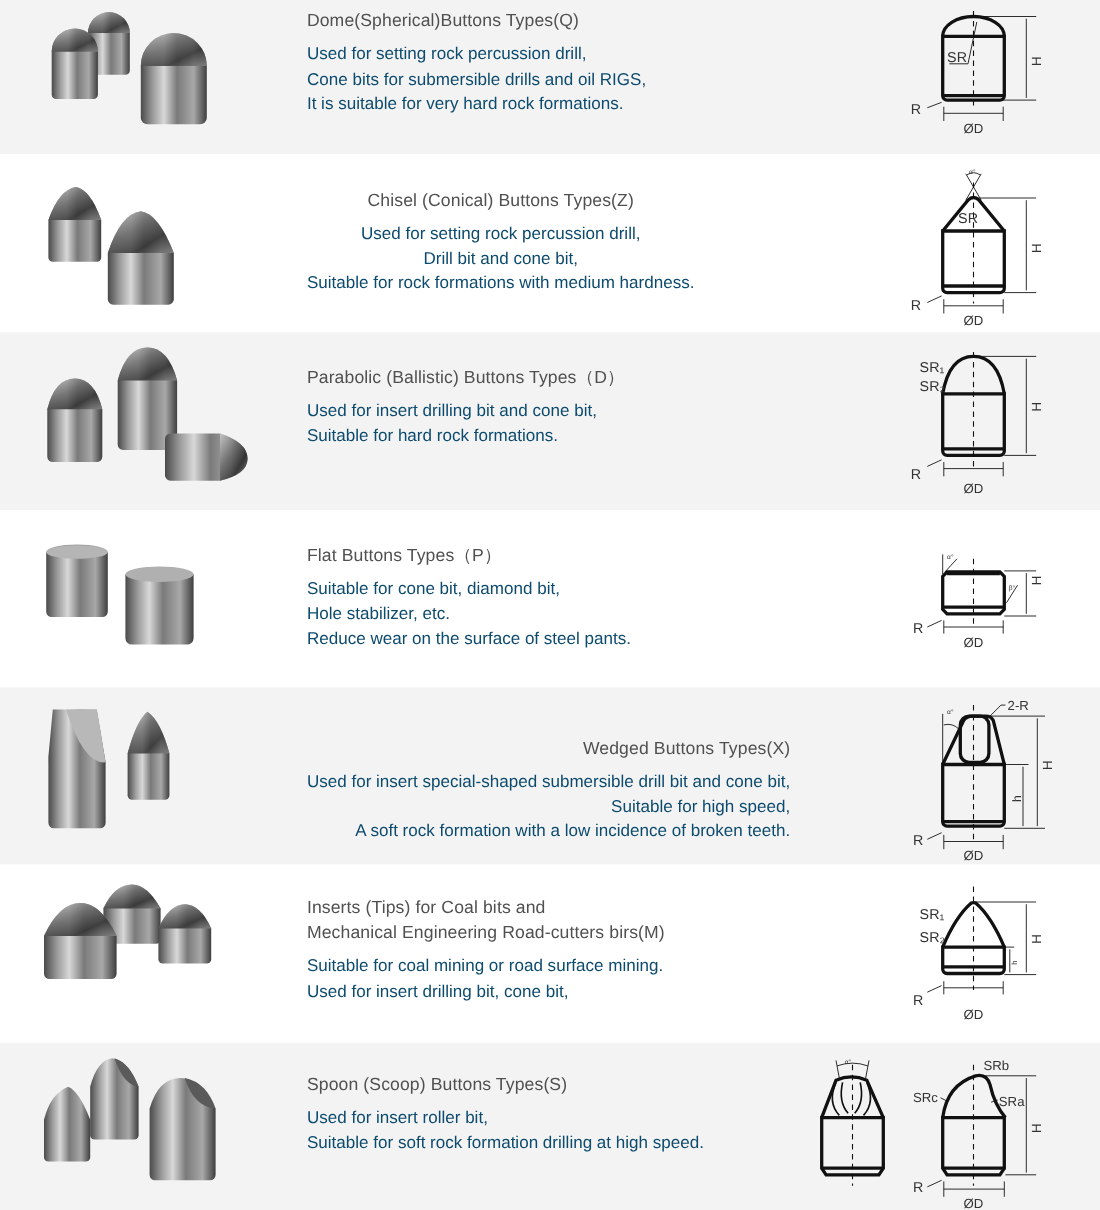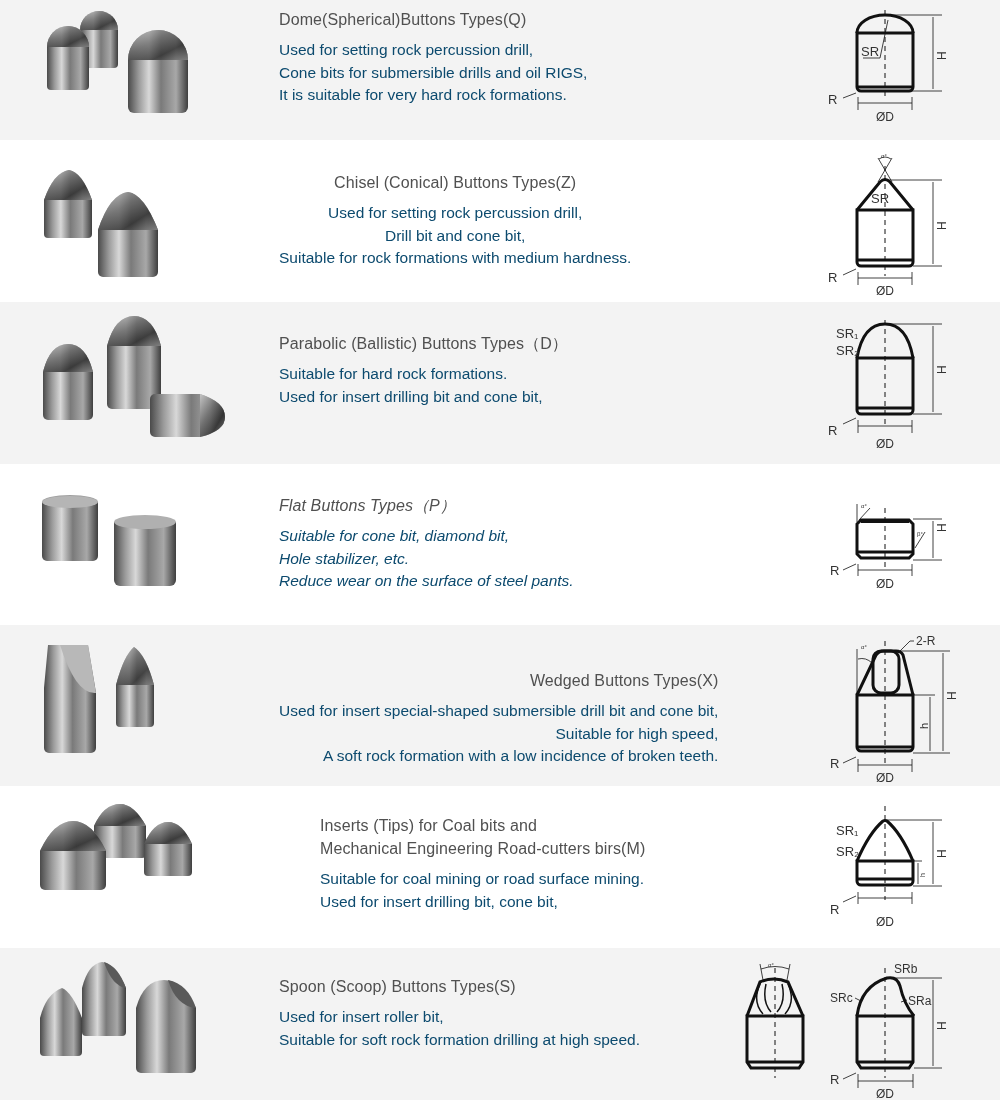--- a/index.html
+++ b/index.html
@@ -130,22 +130,22 @@
     <path d="M107,44 q8,-30 27,-30 q19,0 27,30 v58 a5,5 0 0 1 -5,5 h-44 a5,5 0 0 1 -5,-5z" fill="url(#steel)"></path>
     <path d="M107,44 q8,-30 27,-30 q19,0 27,30z" fill="url(#steelTop)" opacity="0.85"></path>
     <path d="M155,92 h45 q25,8 25,23 q0,14 -25,20 h-45 a5,5 0 0 1 -5,-5 v-33 a5,5 0 0 1 5,-5z" fill="url(#steel)"></path>
     <path d="M200,92 q25,8 25,23 q0,14 -25,20z" fill="url(#steelTop)" opacity="0.85"></path>
   </svg>
   <div class="text" style="top:30px;">
     <div class="title">
       <div>Parabolic (Ballistic) Buttons Types（D）</div>
     </div>
     <div class="desc">
+      <div>Used for insert drilling bit and cone bit,</div>
       <div>Suitable for hard rock formations.</div>
-      <div>Used for insert drilling bit and cone bit,</div>
     </div>
   </div>
   <svg class="diagram" style="left:800px;width:200px;" viewBox="0 0 200 162">
     <g stroke="#111" fill="none">
       <path d="M57,56 q6,-34 28,-34 q22,0 28,34" stroke-width="3"></path>
       <path d="M57,56 v52 a4,4 0 0 0 4,4 h48 a4,4 0 0 0 4,-4 v-52 z" stroke-width="3"></path>
       <line x1="57" y1="106" x2="113" y2="106" stroke-width="3"></line>
       <line x1="85" y1="18" x2="85" y2="122" stroke-width="1" stroke-dasharray="5,4"></line>
       <line x1="85" y1="22" x2="142" y2="22" stroke-width="0.8"></line>
       <line x1="113" y1="112" x2="142" y2="112" stroke-width="0.8"></line>
@@ -164,21 +164,21 @@
 </div>
 
 <div class="row white" style="top:464px;height:161px;">
   <svg class="photo" viewBox="0 0 270 161">
     <ellipse cx="70" cy="38" rx="28" ry="7" fill="#a0a0a0"></ellipse>
     <path d="M42,38 h56 v54 a5,5 0 0 1 -5,5 h-46 a5,5 0 0 1 -5,-5z" fill="url(#steel)"></path>
     <ellipse cx="70" cy="38" rx="28" ry="6" fill="#b5b5b5"></ellipse>
     <path d="M114,58 h62 v58 a6,6 0 0 1 -6,6 h-50 a6,6 0 0 1 -6,-6z" fill="url(#steel)"></path>
     <ellipse cx="145" cy="58" rx="31" ry="7" fill="#b0b0b0"></ellipse>
   </svg>
-  <div class="text" style="top:30px;font-style:italic;">
+  <div class="text" style="top:30px;">
     <div class="title">
       <div>Flat Buttons Types（P）</div>
     </div>
     <div class="desc">
       <div>Suitable for cone bit, diamond bit,</div>
       <div>Hole stabilizer, etc.</div>
       <div>Reduce wear on the surface of steel pants.</div>
     </div>
   </div>
   <svg class="diagram" style="left:800px;width:200px;" viewBox="0 0 200 161">
@@ -255,21 +255,21 @@
 
 <div class="row white" style="top:786px;height:162px;">
   <svg class="photo" viewBox="0 0 270 162">
     <path d="M94,40 q10,-22 26,-22 q14,0 26,22 v28 a4,4 0 0 1 -4,4 h-44 a4,4 0 0 1 -4,-4z" fill="url(#steel)"></path>
     <path d="M94,40 q10,-22 26,-22 q14,0 26,22z" fill="url(#steelTop)" opacity="0.85"></path>
     <path d="M144,58 q10,-22 24,-22 q14,0 24,22 v28 a4,4 0 0 1 -4,4 h-40 a4,4 0 0 1 -4,-4z" fill="url(#steel)"></path>
     <path d="M144,58 q10,-22 24,-22 q14,0 24,22z" fill="url(#steelTop)" opacity="0.85"></path>
     <path d="M40,65 q14,-30 33,-30 q19,0 33,30 v34 a5,5 0 0 1 -5,5 h-56 a5,5 0 0 1 -5,-5z" fill="url(#steel)"></path>
     <path d="M40,65 q14,-30 33,-30 q19,0 33,30z" fill="url(#steelTop)" opacity="0.85"></path>
   </svg>
-  <div class="text" style="top:28px;margin-left:41px;">
+  <div class="text" style="top:28px;">
     <div class="title">
       <div>Inserts (Tips) for Coal bits and</div>
       <div>Mechanical Engineering Road-cutters birs(M)</div>
     </div>
     <div class="desc">
       <div>Suitable for coal mining or road surface mining.</div>
       <div>Used for insert drilling bit, cone bit,</div>
     </div>
   </div>
   <svg class="diagram" style="left:800px;width:200px;" viewBox="0 0 200 162">

